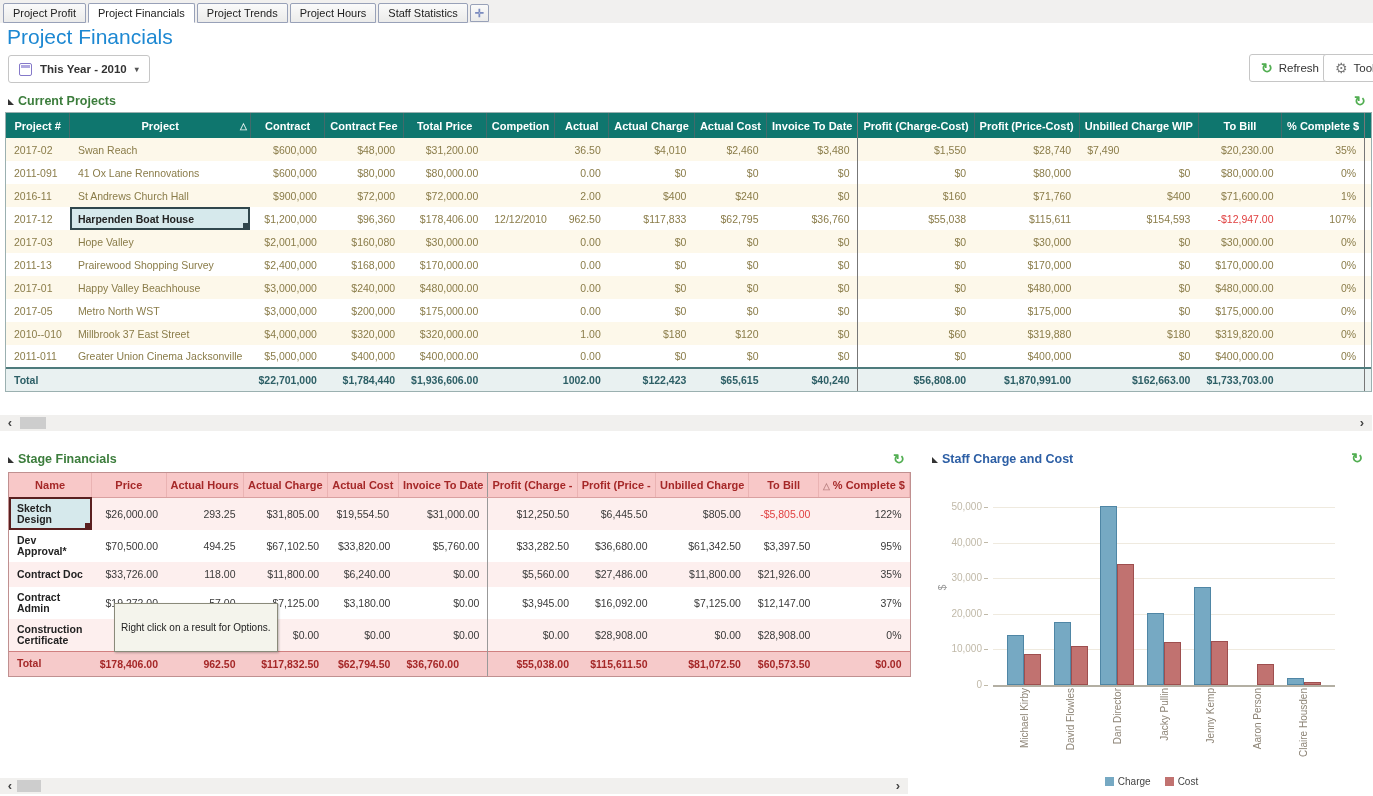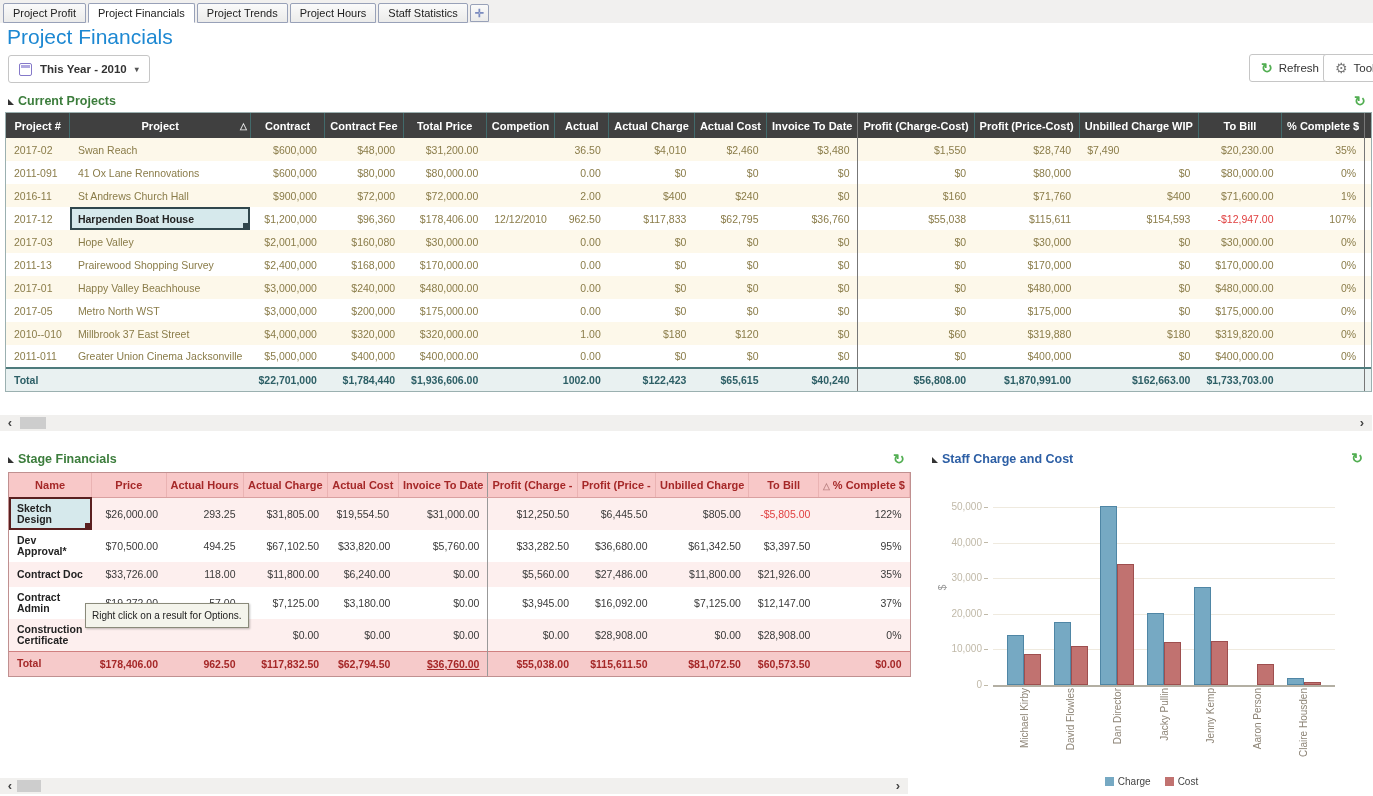--- a/index.html
+++ b/index.html
@@ -36,21 +36,21 @@
   .section-header { position:absolute; font-size:12.5px; font-weight:bold; display:flex;
     align-items:center; gap:4px; }
   .section-header.green { color:#3c7d3c; }
   .tri { width:0; height:0; border-left:6px solid #333; border-top:6px solid transparent; margin-top:2px; }
   .refresh-mini { position:absolute; color:#52ae52; font-size:14px; font-weight:bold; }
 
   
   .t1wrap { position:absolute; top:112px; left:5px; width:1367px; overflow:hidden;
     border:1px solid #9bb0b0; }
   table { border-collapse:collapse; table-layout:fixed; background:#fff; }
-  .t1 th { background:#404040; color:#fff; font-size:11px; font-weight:bold; height:25px;
+  .t1 th { background:#0f766e; color:#fff; font-size:11px; font-weight:bold; height:25px;
     padding:0 5px; border-right:1px solid #426a6b; text-align:center; position:relative;
     white-space:nowrap; overflow:hidden; }
   .t1 td { font-size:10.5px; color:#8a7c49; padding:4px 8px; height:23px; white-space:nowrap;
     overflow:hidden; }
   .t1 tbody tr:nth-child(odd) td { background:#fdf8ea; }
   .t1 tbody tr.total td { background:#e9f1f1; color:#2d5f66; font-weight:bold;
     border-top:2px solid #4e7b7c; }
   .t1 td:nth-child(10), .t1 th:nth-child(10) { border-right:1px solid #777; }
   .t1 td:nth-child(15), .t1 th:nth-child(15) { border-right:1px solid #777; }
   .t1 td.selected { background:#d6e9ec !important; outline:2px solid #30474d; outline-offset:-2px;
@@ -73,23 +73,23 @@
   .t2 td:nth-child(6), .t2 th:nth-child(6) { border-right:1px solid #999; }
   .t2 td.selected { background:#d6e9ec !important; outline:2px solid #5a1f1f; outline-offset:-2px;
     position:relative; }
   .t2 td.selected::after { content:''; position:absolute; right:2px; bottom:2px; width:5px;
     height:5px; background:#5a1f1f; }
   td.neg { color:#e04040 !important; }
   .sortglyph { color:rgba(255,255,255,.85); font-size:9px; position:absolute; right:3px; top:8px; }
   .sortglyph.inline { position:static; color:#c08888; margin-right:3px; font-size:9px; }
 
   
-  .tooltip { position:absolute; top:603px; left:85px; z-index:20; background:#f4f4ec;
+  .tooltip { position:absolute; top:603px; left:114px; z-index:20; background:#f4f4ec;
     border:1px solid #8a8a7a; box-shadow:1px 1px 2px rgba(0,0,0,.25); font-size:10px;
-    color:#222; padding:6px 6px; white-space:nowrap; }
+    color:#222; padding:18px 6px; white-space:nowrap; }
 
   
   .hscroll { position:absolute; height:16px; background:#f1f0ee; }
   .sb-arrow { position:absolute; top:0; width:14px; height:16px; line-height:15px;
     text-align:center; color:#444; font-size:13px; font-weight:bold; }
   .sb-arrow.left { left:3px; } .sb-arrow.right { right:3px; }
   .sb-thumb { position:absolute; top:2px; height:12px; background:#cdcdcd; }
 
   
   .chart { position:absolute; left:930px; top:450px; width:443px; height:346px; }
@@ -506,21 +506,21 @@
           <td style="text-align: right;">$0.00</td>
           <td style="text-align: right;">$28,908.00</td>
           <td style="text-align: right;">0%</td>
         </tr>
         <tr class="total">
           <td style="text-align: left;">Total</td>
           <td style="text-align: right;">$178,406.00</td>
           <td style="text-align: right;">962.50</td>
           <td style="text-align: right;">$117,832.50</td>
           <td style="text-align: right;">$62,794.50</td>
-          <td style="text-align: right; text-decoration: underline;">$36,760.00</td>
+          <td style="text-align: left;">$36,760.00</td>
           <td style="text-align: right;">$55,038.00</td>
           <td style="text-align: right;">$115,611.50</td>
           <td style="text-align: right;">$81,072.50</td>
           <td style="text-align: right;">$60,573.50</td>
           <td style="text-align: right;">$0.00</td>
         </tr>
       </tbody>
     </table>
 </div>
 

